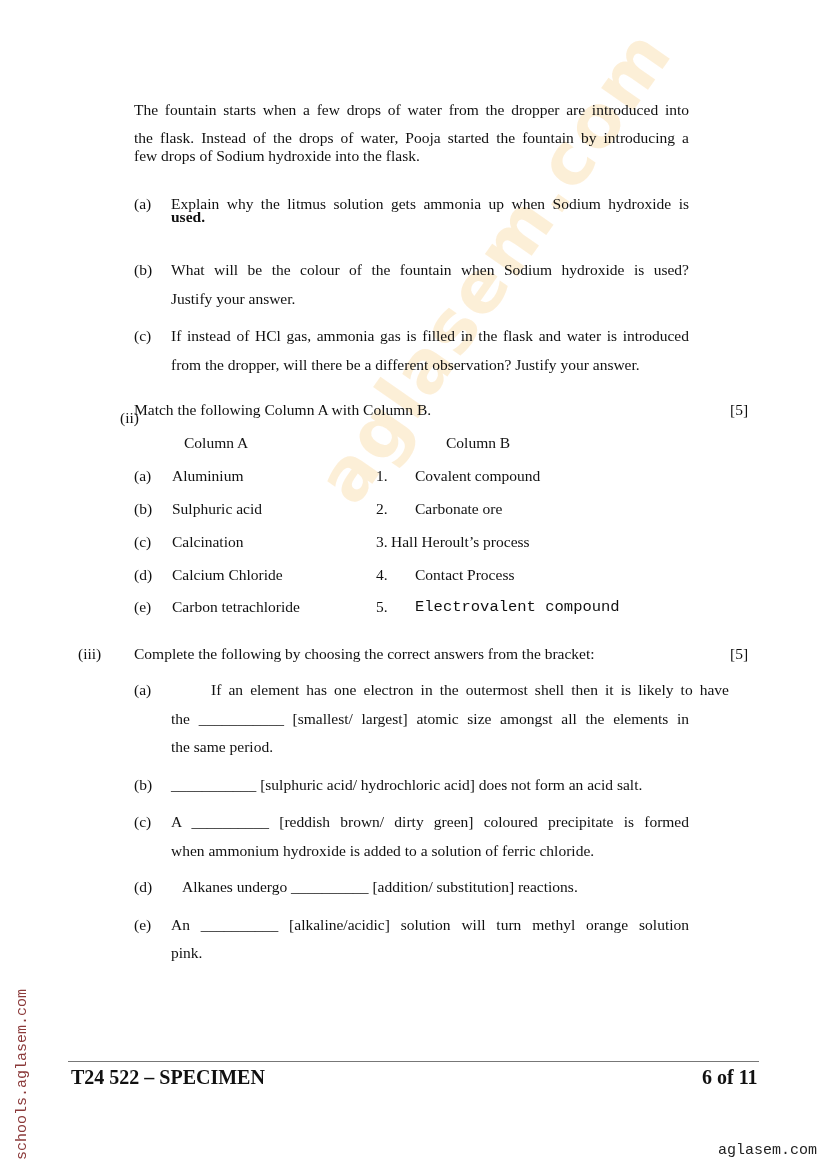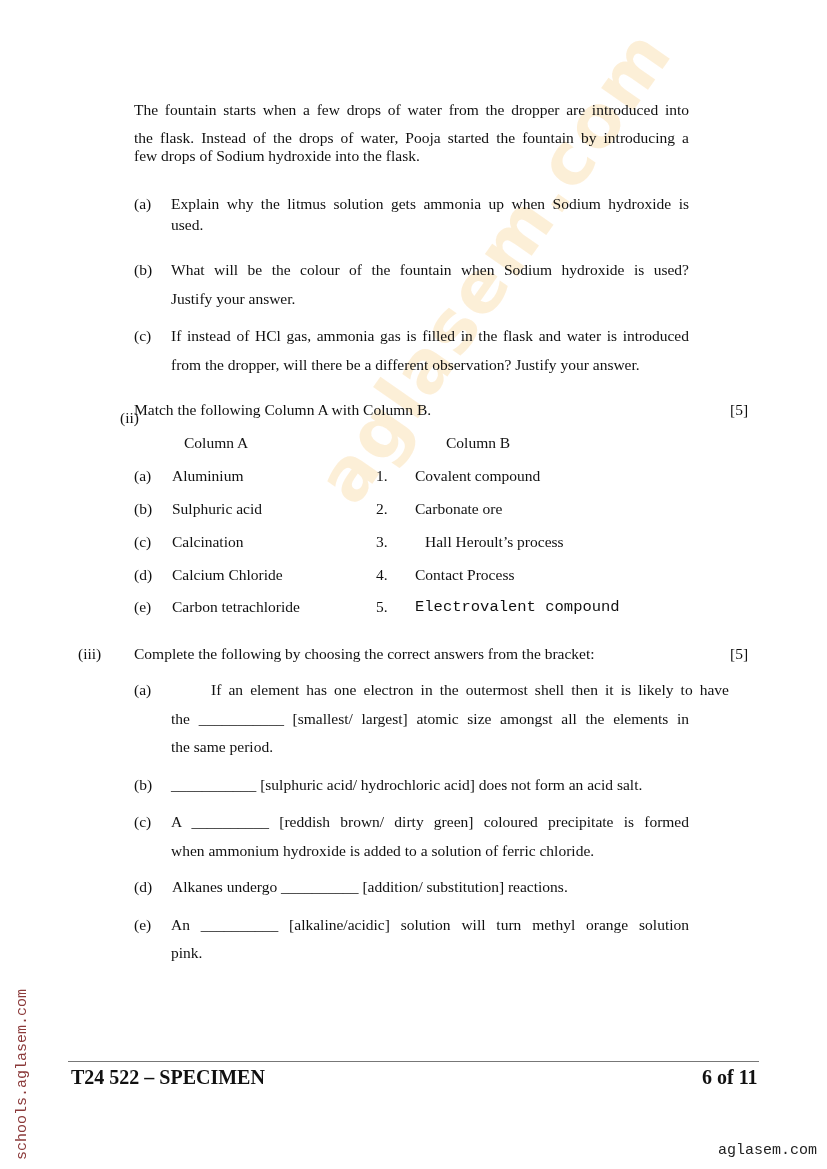--- a/index.html
+++ b/index.html
@@ -24,21 +24,21 @@
 
 <div>
   <div class="just" style="left:134px; top:101px; width:555px;">The fountain starts when a few drops of water from the dropper are introduced into</div>
   <div class="just" style="left:134px; top:129px; width:555px;">the flask. Instead of the drops of water, Pooja started the fountain by introducing a</div>
   <div class="line" style="left:134px; top:147px;">few drops of  Sodium hydroxide into the flask.</div>
 </div>
 
 <div>
   <div class="line" style="left:134px; top:195px;">(a)</div>
   <div class="just" style="left:171px; top:195px; width:518px;">Explain why the litmus solution gets ammonia up when Sodium hydroxide  is</div>
-  <div class="line" style="left:171px; top:216px;">used.</div>
+  <div class="line" style="left:171px; top:208px;font-weight:bold;">used.</div>
 
   <div class="line" style="left:134px; top:261px;">(b)</div>
   <div class="just" style="left:171px; top:261px; width:518px;">What will be the colour of the fountain when Sodium hydroxide is used?</div>
   <div class="line" style="left:171px; top:290px;">Justify your answer.</div>
 
   <div class="line" style="left:134px; top:327px;">(c)</div>
   <div class="just" style="left:171px; top:327px; width:518px;">If instead of HCl gas, ammonia gas is filled in the flask and water is introduced</div>
   <div class="line" style="left:171px; top:356px;">from the dropper, will there be a different observation? Justify your answer.</div>
 </div>
 
@@ -59,21 +59,21 @@
   <div>
     <div class="line" style="left:134px; top:500px;">(b)</div>
     <div class="line" style="left:172px; top:500px;">Sulphuric acid</div>
     <div class="line" style="left:376px; top:500px;">2.</div>
     <div class="line" style="left:415px; top:500px;">Carbonate ore</div>
   </div>
   <div>
     <div class="line" style="left:134px; top:533px;">(c)</div>
     <div class="line" style="left:172px; top:533px;">Calcination</div>
     <div class="line" style="left:376px; top:533px;">3.</div>
-    <div class="line" style="left:425px; top:533px;">Hall Heroult’s process</div>
+    <div class="line" style="left:391px; top:533px;">Hall Heroult’s process</div>
   </div>
   <div>
     <div class="line" style="left:134px; top:566px;">(d)</div>
     <div class="line" style="left:172px; top:566px;">Calcium Chloride</div>
     <div class="line" style="left:376px; top:566px;">4.</div>
     <div class="line" style="left:415px; top:566px;">Contact Process</div>
   </div>
   <div>
     <div class="line" style="left:134px; top:598px;">(e)</div>
     <div class="line" style="left:172px; top:598px;">Carbon tetrachloride</div>
@@ -93,21 +93,21 @@
   <div class="line" style="left:171px; top:738px;">the same period.</div>
 
   <div class="line" style="left:134px; top:776px;">(b)</div>
   <div class="line" style="left:171px; top:776px;">___________ [sulphuric acid/ hydrochloric acid] does not form an acid salt.</div>
 
   <div class="line" style="left:134px; top:813px;">(c)</div>
   <div class="just" style="left:171px; top:813px; width:518px;">A __________ [reddish brown/ dirty green] coloured precipitate is formed</div>
   <div class="line" style="left:171px; top:842px;">when ammonium hydroxide is added to a solution of ferric chloride.</div>
 
   <div class="line" style="left:134px; top:878px;">(d)</div>
-  <div class="line" style="left:172px; top:878px;">Alkanes undergo __________ [addition/ substitution] reactions.</div>
+  <div class="line" style="left:182px; top:878px;">Alkanes undergo __________ [addition/ substitution] reactions.</div>
 
   <div class="line" style="left:134px; top:916px;">(e)</div>
   <div class="just" style="left:171px; top:916px; width:518px;">An __________ [alkaline/acidic] solution will turn methyl orange solution</div>
   <div class="line" style="left:171px; top:944px;">pink.</div>
 </div>
 
 <div class="footer-rule"></div>
 <div class="footer" style="left:71px;">T24 522 – SPECIMEN</div>
 <div class="footer" style="left:702px;">6 of 11</div>
 

